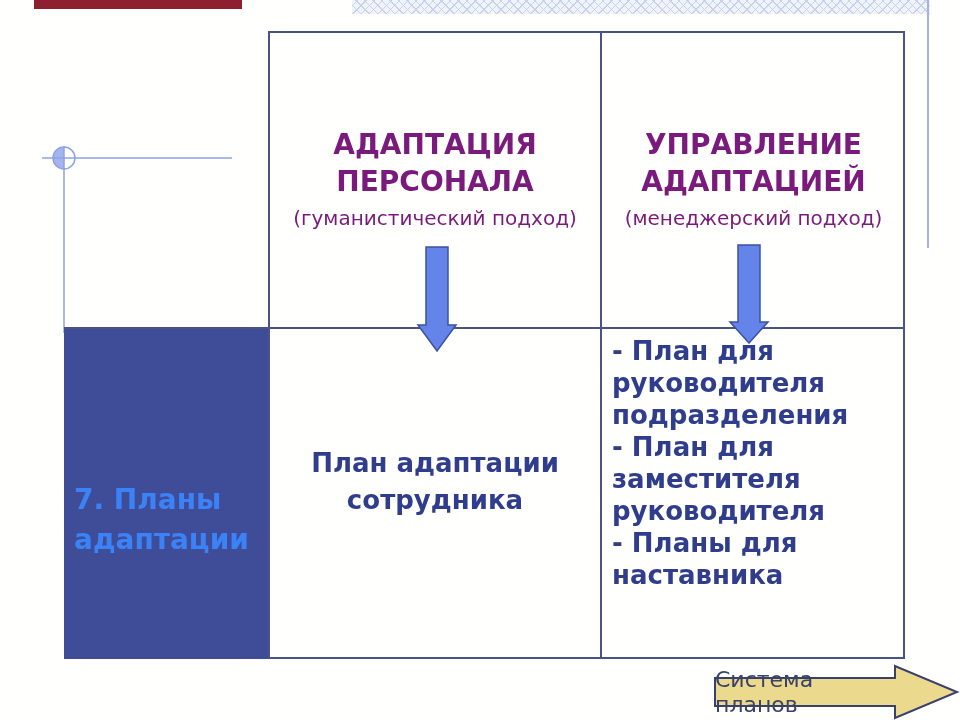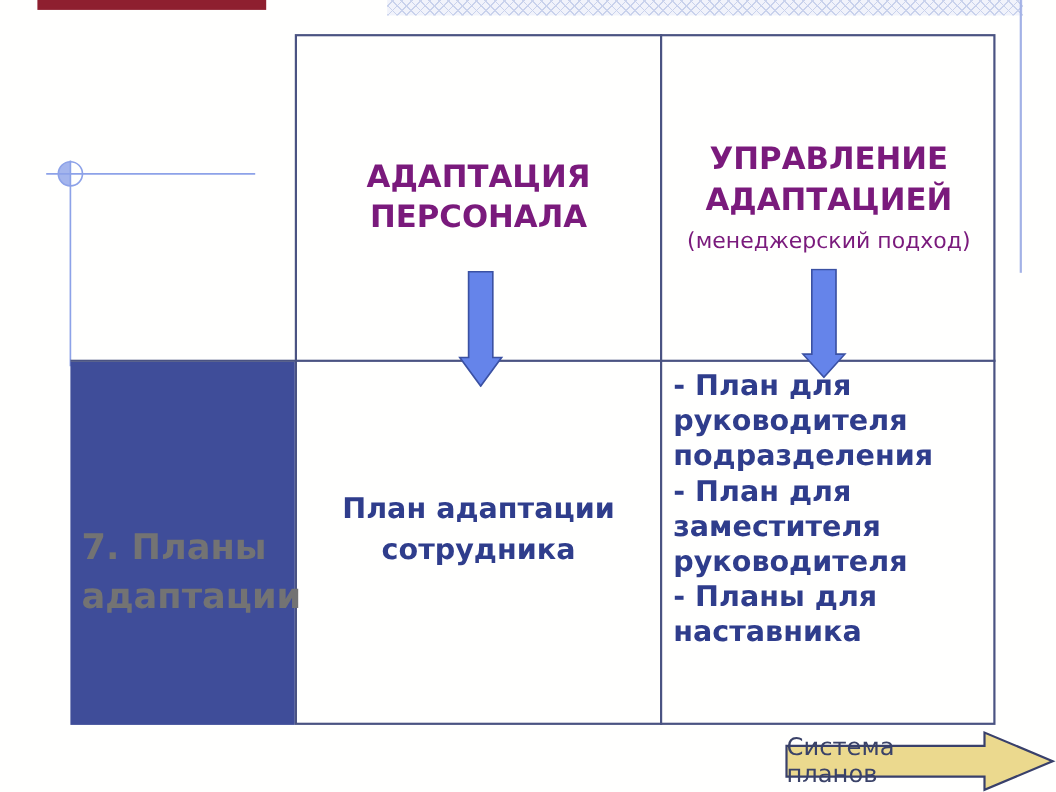--- a/index.html
+++ b/index.html
@@ -35,21 +35,21 @@
     box-sizing:border-box;border:2px solid #4A5382;
   }
   .tbl-vdiv{left:600px;top:31px;width:2px;height:628px;background:#4A5382;}
   .tbl-hdiv{left:64px;top:327px;width:841px;height:2px;background:#4A5382;}
   .stub{left:64px;top:329px;width:204px;height:330px;background:#3F4D99;}
 
   .stub-label{
     left:64px;top:329px;width:195px;height:330px;
     display:flex;align-items:center;
     box-sizing:border-box;padding-left:10px;padding-top:52px;
-    color:#737373;font-size:32px;font-weight:bold;line-height:1.42;
+    color:#3b82f6;font-size:28px;font-weight:bold;line-height:1.42;
   }
 
   .hdr{
     top:33px;height:292px;
     display:flex;flex-direction:column;justify-content:center;align-items:center;
     text-align:center;
   }
   .hdr-1{left:272px;width:326px;}
   .hdr-2{left:604px;width:299px;}
   .hdr .title{color:#7A1A7C;font-size:28px;font-weight:bold;line-height:1.3;}
@@ -91,20 +91,21 @@
     <circle cx="34" cy="18" r="11" fill="none" stroke="#8DA2E8" stroke-width="1.5"></circle>
   </svg>
 
   <div class="abs stub"></div>
   <div class="abs tbl-outline"></div>
   <div class="abs tbl-vdiv"></div>
   <div class="abs tbl-hdiv"></div>
 
   <div class="abs hdr hdr-1">
     <div class="title">АДАПТАЦИЯ ПЕРСОНАЛА</div>
+    <div class="subtitle">(гуманистический подход)</div>
   </div>
   <div class="abs hdr hdr-2">
     <div class="title">УПРАВЛЕНИЕ АДАПТАЦИЕЙ</div>
     <div class="subtitle">(менеджерский подход)</div>
   </div>
 
   <div class="abs stub-label">7. Планы адаптации</div>
 
   <div class="abs cell-mid">План адаптации сотрудника</div>
 

